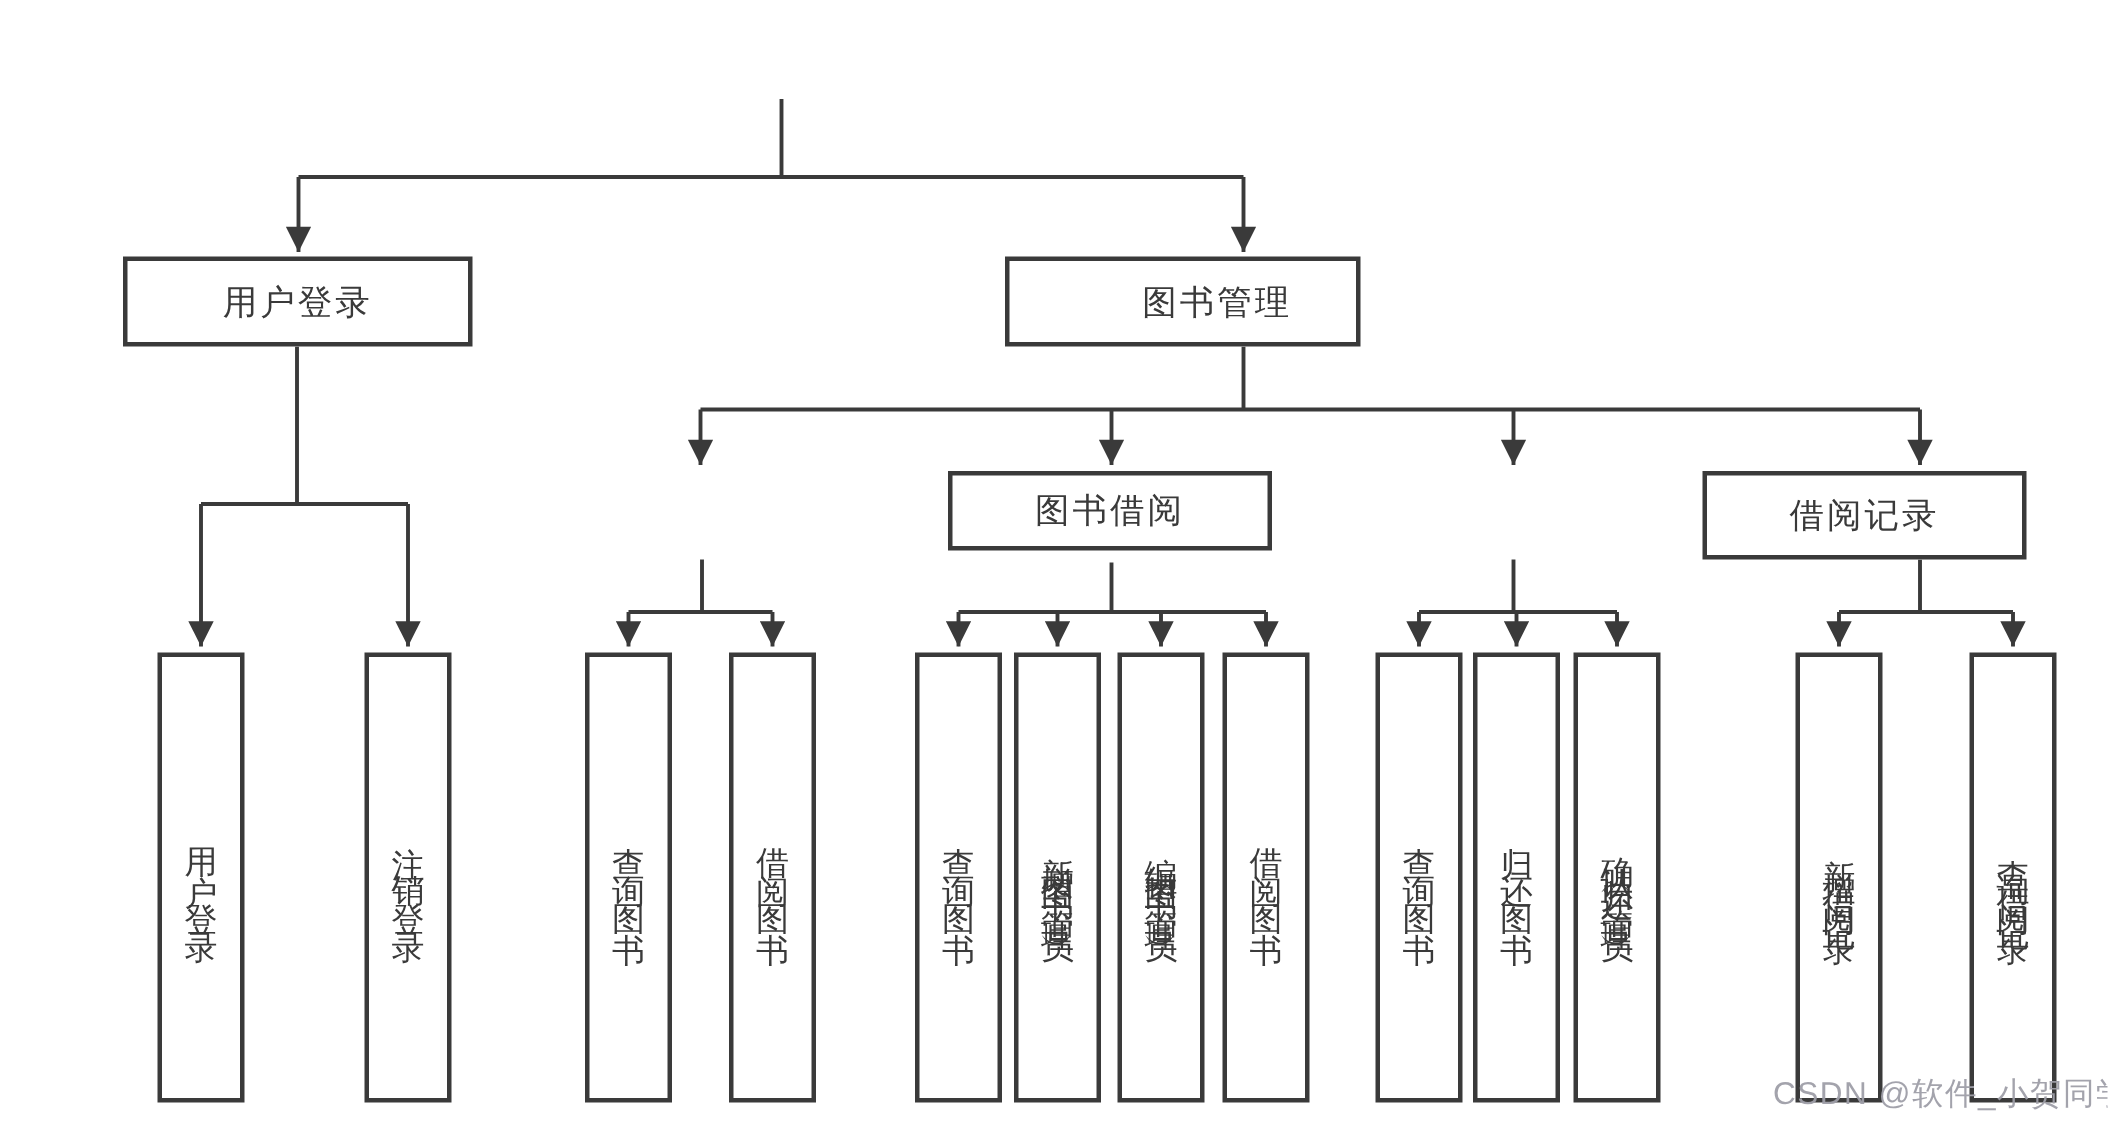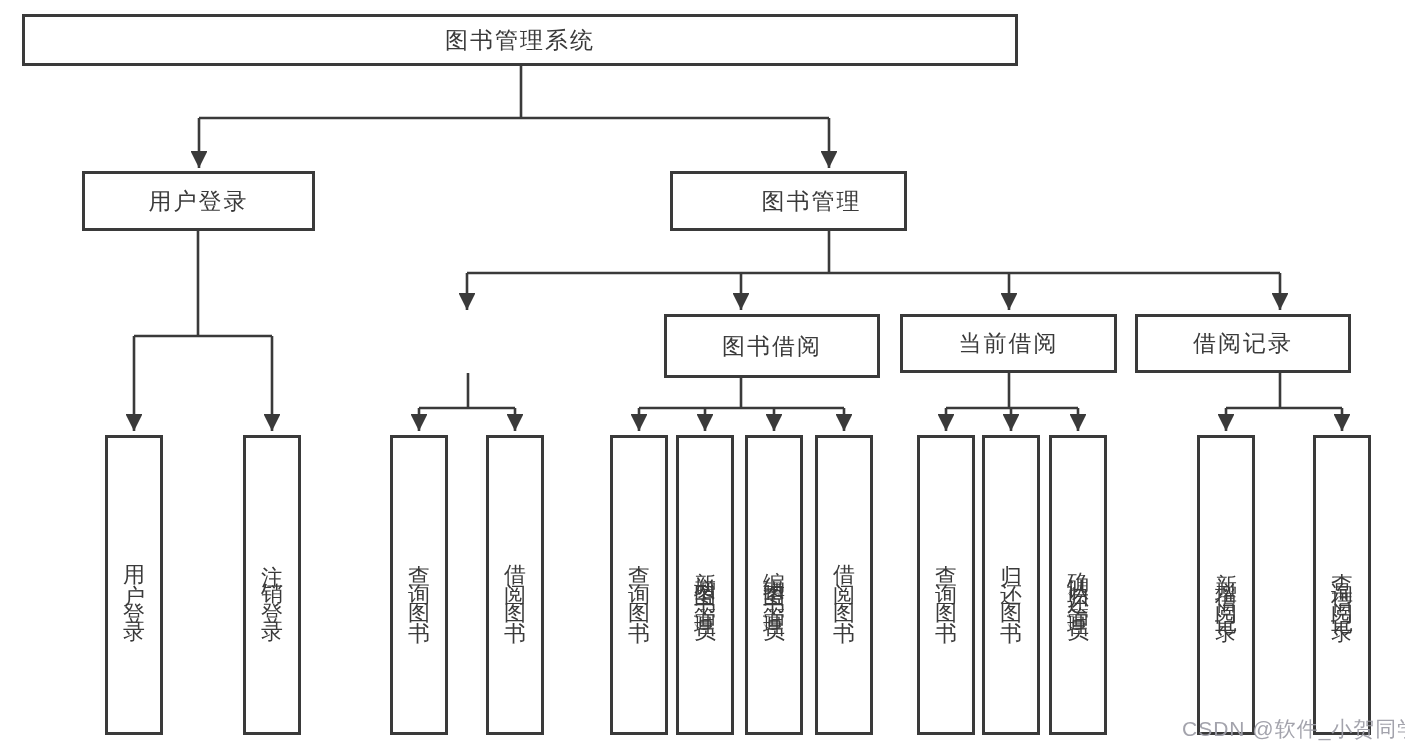--- a/index.html
+++ b/index.html
@@ -54,21 +54,21 @@
     white-space: nowrap;
   }
   .v-short span { letter-spacing: 19px; }
   .v-mid   span { letter-spacing: 10px; }
   .v-long  span { letter-spacing: 7px;  }
 
   #root-box   { left: 22px;   top: 14px;  width: 996px; height: 52px; }
   #l2-login   { left: 82px;   top: 171px; width: 233px; height: 60px; }
   #l2-mgmt    { left: 670px;  top: 171px; width: 237px; height: 60px; padding-left: 46px; }
   #l3-newbook { left: 362px;  top: 314px; width: 212px; height: 59px; }
-  #l3-borrow  { left: 632px;  top: 314px; width: 216px; height: 64px; margin-left: 32px; }
+  #l3-borrow  { left: 632px;  top: 314px; width: 216px; height: 53px; }
   #l3-current { left: 900px;  top: 314px; width: 217px; height: 59px; }
   #l3-records { left: 1135px; top: 314px; width: 216px; height: 59px; }
 
   #leaf-0  { left: 105px;  }
   #leaf-1  { left: 243px;  }
   #leaf-2  { left: 390px;  }
   #leaf-3  { left: 486px;  }
   #leaf-4  { left: 610px;  }
   #leaf-5  { left: 676px;  }
   #leaf-6  { left: 745px;  }
@@ -138,37 +138,31 @@
       <path d="M1011,408 L1011,431" marker-end="url(#arrow)"></path>
       <path d="M1078,408 L1078,431" marker-end="url(#arrow)"></path>
 
       <path d="M1280,373 L1280,408"></path>
       <path d="M1226,408 L1342,408"></path>
       <path d="M1226,408 L1226,431" marker-end="url(#arrow)"></path>
       <path d="M1342,408 L1342,431" marker-end="url(#arrow)"></path>
     </g>
   </svg>
 
-  <div id="root-box" class="hbox">
-    <span>图书管理系统</span>
-  </div>
 
   <div id="l2-login" class="hbox">
     <span>用户登录</span>
   </div>
   <div id="l2-mgmt" class="hbox">
     <span>图书管理</span>
   </div>
 
   <div id="l3-borrow" class="hbox">
     <span>图书借阅</span>
   </div>
-  <div id="l3-current" class="hbox">
-    <span>当前借阅</span>
-  </div>
   <div id="l3-records" class="hbox">
     <span>借阅记录</span>
   </div>
 
   <div id="leaf-0" class="leaf v-short">
     <span>用户登录</span>
   </div>
   <div id="leaf-1" class="leaf v-short">
     <span>注销登录</span>
   </div>

